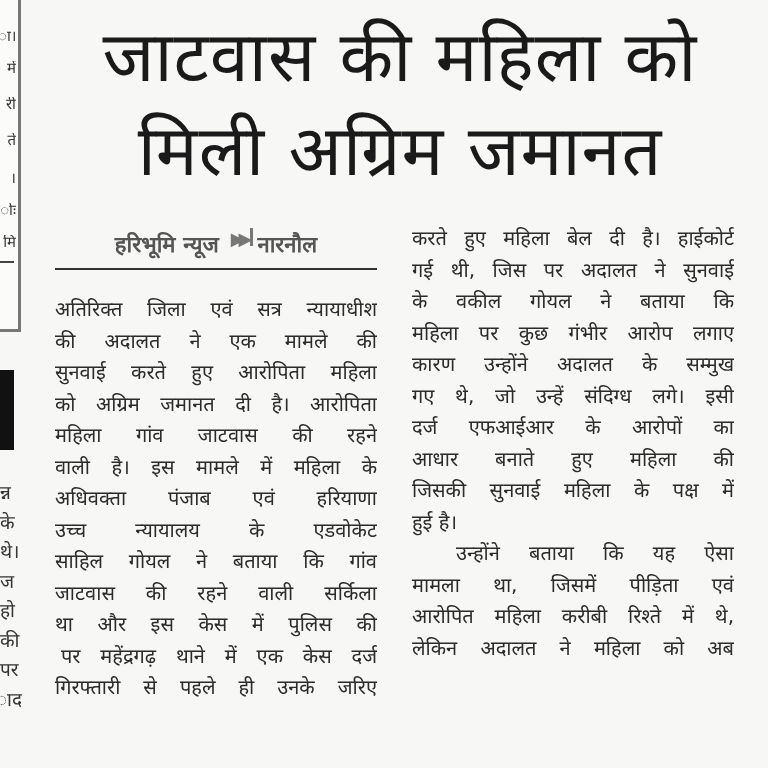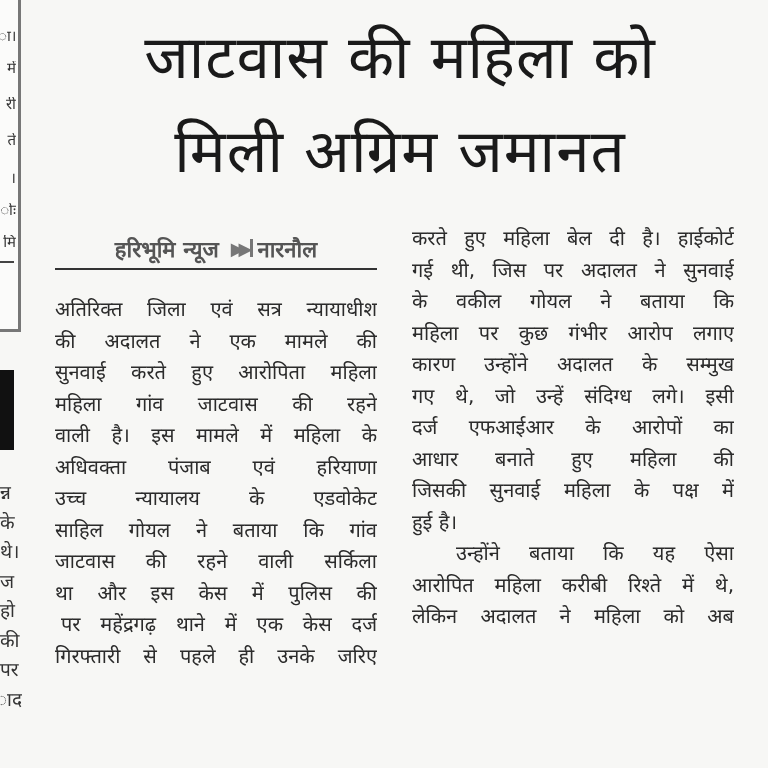--- a/index.html
+++ b/index.html
@@ -32,29 +32,29 @@
   .left-col {
     position: absolute; left: 0; top: 478px; width: 22px; overflow: hidden;
   }
   .left-col .line {
     height: 29.5px; font-size: 19px; line-height: 29.5px; white-space: nowrap;
     direction: rtl; text-align: left; color: #333;
   }
   .headline {
     position: absolute; left: 40px; top: 10px; width: 720px;
     font-family: "DejaVu Sans", sans-serif;
-    font-size: 60px; line-height: 94px; color: #1a1a1a;
+    font-size: 70px; line-height: 94px; color: #1a1a1a;
     text-align: center; letter-spacing: 1px;
   }
   .headline .h1 { display:block; }
   .headline .h2 { display:block; }
   .byline {
     position: absolute; left: 55px; top: 228px; width: 322px;
     height: 40px; border-bottom: 2px solid #333;
-    display: flex; align-items: center; justify-content: center;
+    display: flex; justify-content: center;
     font-size: 22px; font-weight: bold; color: #555;
   }
   .byline .arrow { margin: 0 4px 0 12px; color: #777; font-size: 18px; letter-spacing: -6px; }
   .col {
     position: absolute; width: 322px;
     font-size: 20px; line-height: 31.5px; color: #2b2b2b;
   }
   .col .ln {
     display: block; white-space: nowrap; text-align: justify;
     text-align-last: justify; height: 31.5px; overflow: hidden;
@@ -100,20 +100,21 @@
   <span>हरिभूमि न्यूज</span>
   <span class="arrow">▶▶</span>
     <span style="display:inline-block;width:3px;height:18px;background:#777;margin-right:4px"></span>
   <span>नारनौल</span>
 </div>
 
 <div class="col col1">
   <span class="ln">अतिरिक्त जिला एवं सत्र न्यायाधीश</span>
   <span class="ln">की अदालत ने एक मामले की</span>
   <span class="ln">सुनवाई करते हुए आरोपिता महिला</span>
+  <span class="ln">को अग्रिम जमानत दी है। आरोपिता</span>
   <span class="ln">महिला गांव जाटवास की रहने</span>
   <span class="ln">वाली है। इस मामले में महिला के</span>
   <span class="ln">अधिवक्ता पंजाब एवं हरियाणा</span>
   <span class="ln">उच्च न्यायालय के एडवोकेट</span>
   <span class="ln">साहिल गोयल ने बताया कि गांव</span>
   <span class="ln">जाटवास की रहने वाली सर्किला</span>
   <span class="ln">था और इस केस में पुलिस की</span>
   <span class="ln" style="padding-left:6px">पर महेंद्रगढ़ थाने में एक केस दर्ज</span>
   <span class="ln">गिरफ्तारी से पहले ही उनके जरिए</span>
 </div>
@@ -123,15 +124,16 @@
   <span class="ln">गई थी, जिस पर अदालत ने सुनवाई</span>
   <span class="ln">के वकील गोयल ने बताया कि</span>
   <span class="ln">महिला पर कुछ गंभीर आरोप लगाए</span>
   <span class="ln">कारण उन्होंने अदालत के सम्मुख</span>
   <span class="ln">गए थे, जो उन्हें संदिग्ध लगे। इसी</span>
   <span class="ln">दर्ज एफआईआर के आरोपों का</span>
   <span class="ln">आधार बनाते हुए महिला की</span>
   <span class="ln">जिसकी सुनवाई महिला के पक्ष में</span>
   <span class="ln last">हुई है।</span>
   <span class="ln indent">उन्होंने बताया कि यह ऐसा</span>
+  <span class="ln">मामला था, जिसमें पीड़िता एवं</span>
   <span class="ln">आरोपित महिला करीबी रिश्ते में थे,</span>
   <span class="ln">लेकिन अदालत ने महिला को अब</span>
 </div>
 
 </body></html>

